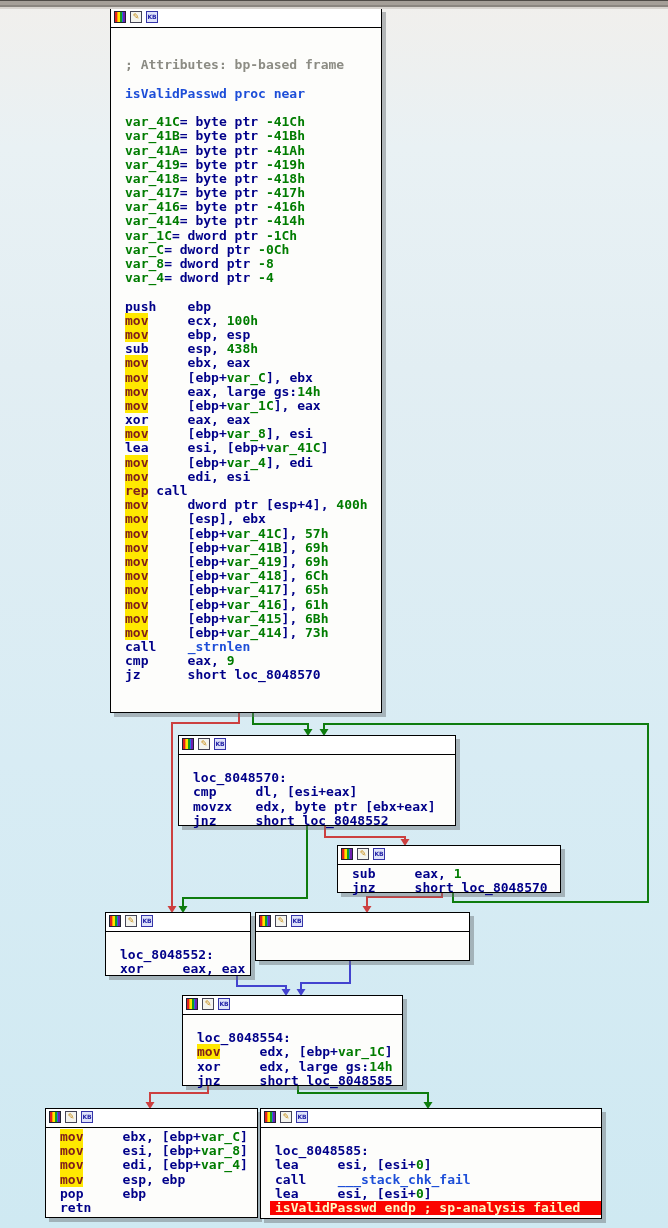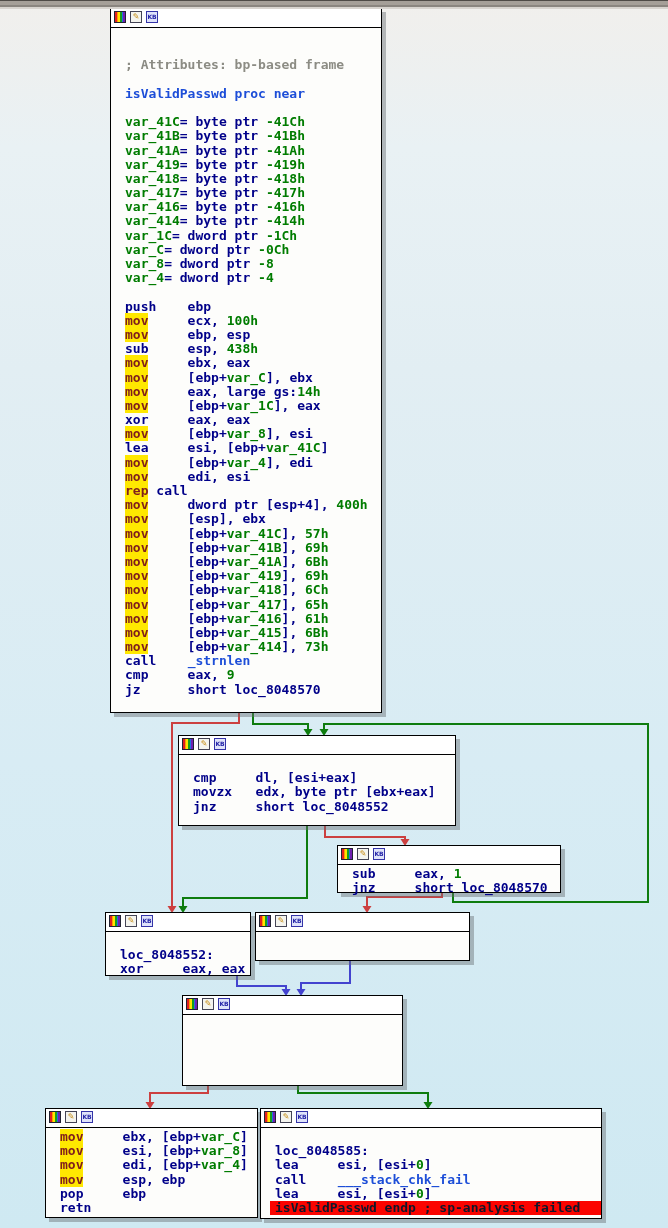--- a/index.html
+++ b/index.html
@@ -36,21 +36,21 @@
   .line{
     height:14.2px;line-height:14.2px;font-size:13px;font-weight:bold;
     white-space:pre;padding-left:5px;overflow:visible;
   }
   .s-n{color:#000089;}
   .s-g{color:#007c00;}
   .s-b{color:#1d4ed8;}
   .s-c{color:#8c8c84;}
   .s-hl{color:#7f1d1d;background:#ffe800;}
   .errline{background:#fb0400;}
-  .s-err{color:#0f172a;}
+  .s-err{color:#fef9c3;}
 </style>
 </head>
 <body>
 
 <div class="screen">
   <div class="chrome-strip"></div>
   <svg class="edges" id="edges" width="668" height="1228">
       <polyline points="239,713 239,723 172,723 172,906" fill="none" stroke="#cc4040" stroke-width="2"></polyline>
       <path d="M 167.5 906 L 176.5 906 L 172 913 Z" fill="#cc4040"></path>
       <polyline points="253,713 253,724 308,724 308,729" fill="none" stroke="#0e7c0e" stroke-width="2"></polyline>
@@ -106,36 +106,36 @@
           <div class="line"><span class="s-n">xor     eax, eax</span></div>
           <div class="line"><span class="s-hl">mov</span><span class="s-n">     [ebp+</span><span class="s-g">var_8</span><span class="s-n">], esi</span></div>
           <div class="line"><span class="s-n">lea     esi, [ebp+</span><span class="s-g">var_41C</span><span class="s-n">]</span></div>
           <div class="line"><span class="s-hl">mov</span><span class="s-n">     [ebp+</span><span class="s-g">var_4</span><span class="s-n">], edi</span></div>
           <div class="line"><span class="s-hl">mov</span><span class="s-n">     edi, esi</span></div>
           <div class="line"><span class="s-hl">rep</span><span class="s-n"> call</span></div>
           <div class="line"><span class="s-hl">mov</span><span class="s-n">     dword ptr [esp+4], </span><span class="s-g">400h</span></div>
           <div class="line"><span class="s-hl">mov</span><span class="s-n">     [esp], ebx</span></div>
           <div class="line"><span class="s-hl">mov</span><span class="s-n">     [ebp+</span><span class="s-g">var_41C</span><span class="s-n">], </span><span class="s-g">57h</span></div>
           <div class="line"><span class="s-hl">mov</span><span class="s-n">     [ebp+</span><span class="s-g">var_41B</span><span class="s-n">], </span><span class="s-g">69h</span></div>
-          <div class="line"><span class="s-hl">mov</span><span class="s-n">     [ebp+</span><span class="s-g">var_41A</span><span class="s-n">], </span><span class="s-g">6Bh</span></div>
           <div class="line"><span class="s-hl">mov</span><span class="s-n">     [ebp+</span><span class="s-g">var_419</span><span class="s-n">], </span><span class="s-g">69h</span></div>
           <div class="line"><span class="s-hl">mov</span><span class="s-n">     [ebp+</span><span class="s-g">var_418</span><span class="s-n">], </span><span class="s-g">6Ch</span></div>
           <div class="line"><span class="s-hl">mov</span><span class="s-n">     [ebp+</span><span class="s-g">var_417</span><span class="s-n">], </span><span class="s-g">65h</span></div>
           <div class="line"><span class="s-hl">mov</span><span class="s-n">     [ebp+</span><span class="s-g">var_416</span><span class="s-n">], </span><span class="s-g">61h</span></div>
           <div class="line"><span class="s-hl">mov</span><span class="s-n">     [ebp+</span><span class="s-g">var_415</span><span class="s-n">], </span><span class="s-g">6Bh</span></div>
           <div class="line"><span class="s-hl">mov</span><span class="s-n">     [ebp+</span><span class="s-g">var_414</span><span class="s-n">], </span><span class="s-g">73h</span></div>
           <div class="line"><span class="s-n">call    </span><span class="s-b">_strnlen</span></div>
           <div class="line"><span class="s-n">cmp     eax, </span><span class="s-g">9</span></div>
           <div class="line"><span class="s-n">jz      short loc_8048570</span></div>
         </div>
       </div>
       <div class="block" style="left: 178px; top: 735px; width: 278px; height: 91px;">
         <div class="titlebar"><span class="ticon ic-palette"></span><span class="ticon ic-pencil">✎</span><span class="ticon ic-kb">KB</span></div>
         <div class="body">
           <div class="line">&nbsp;</div>
+          <div class="line"><span class="s-n">loc_8048570:</span></div>
           <div class="line"><span class="s-n">cmp     dl, [esi+eax]</span></div>
           <div class="line"><span class="s-n">movzx   edx, byte ptr [ebx+eax]</span></div>
           <div class="line"><span class="s-n">jnz     short loc_8048552</span></div>
         </div>
       </div>
       <div class="block" style="left: 337px; top: 845px; width: 224px; height: 48px;">
         <div class="titlebar"><span class="ticon ic-palette"></span><span class="ticon ic-pencil">✎</span><span class="ticon ic-kb">KB</span></div>
         <div class="body">
           <div class="line"><span class="s-n">sub     eax, </span><span class="s-g">1</span></div>
           <div class="line"><span class="s-n">jnz     short loc_8048570</span></div>
@@ -147,20 +147,27 @@
           <div class="line">&nbsp;</div>
           <div class="line"><span class="s-n">loc_8048552:</span></div>
           <div class="line"><span class="s-n">xor     eax, eax</span></div>
         </div>
       </div>
       <div class="block" style="left: 255px; top: 912px; width: 215px; height: 49px;">
         <div class="titlebar"><span class="ticon ic-palette"></span><span class="ticon ic-pencil">✎</span><span class="ticon ic-kb">KB</span></div>
       </div>
       <div class="block" style="left: 182px; top: 995px; width: 221px; height: 91px;">
         <div class="titlebar"><span class="ticon ic-palette"></span><span class="ticon ic-pencil">✎</span><span class="ticon ic-kb">KB</span></div>
+        <div class="body">
+          <div class="line">&nbsp;</div>
+          <div class="line"><span class="s-n">loc_8048554:</span></div>
+          <div class="line"><span class="s-hl">mov</span><span class="s-n">     edx, [ebp+</span><span class="s-g">var_1C</span><span class="s-n">]</span></div>
+          <div class="line"><span class="s-n">xor     edx, large gs:</span><span class="s-g">14h</span></div>
+          <div class="line"><span class="s-n">jnz     short loc_8048585</span></div>
+        </div>
       </div>
       <div class="block" style="left: 45px; top: 1108px; width: 213px; height: 110px;">
         <div class="titlebar"><span class="ticon ic-palette"></span><span class="ticon ic-pencil">✎</span><span class="ticon ic-kb">KB</span></div>
         <div class="body">
           <div class="line"><span class="s-hl">mov</span><span class="s-n">     ebx, [ebp+</span><span class="s-g">var_C</span><span class="s-n">]</span></div>
           <div class="line"><span class="s-hl">mov</span><span class="s-n">     esi, [ebp+</span><span class="s-g">var_8</span><span class="s-n">]</span></div>
           <div class="line"><span class="s-hl">mov</span><span class="s-n">     edi, [ebp+</span><span class="s-g">var_4</span><span class="s-n">]</span></div>
           <div class="line"><span class="s-hl">mov</span><span class="s-n">     esp, ebp</span></div>
           <div class="line"><span class="s-n">pop     ebp</span></div>
           <div class="line"><span class="s-n">retn</span></div>

